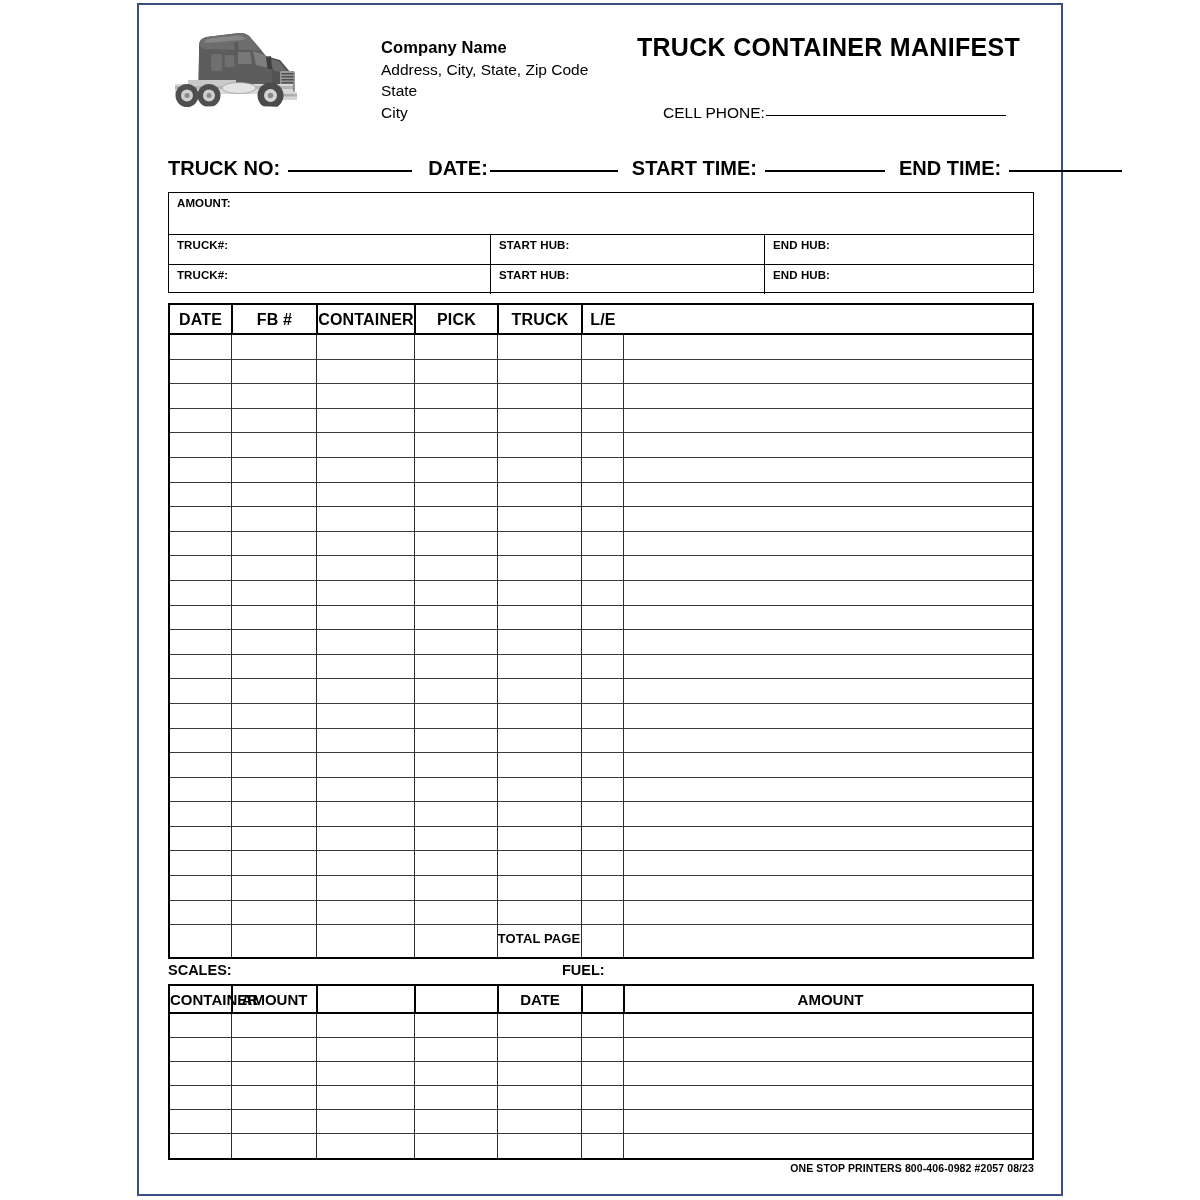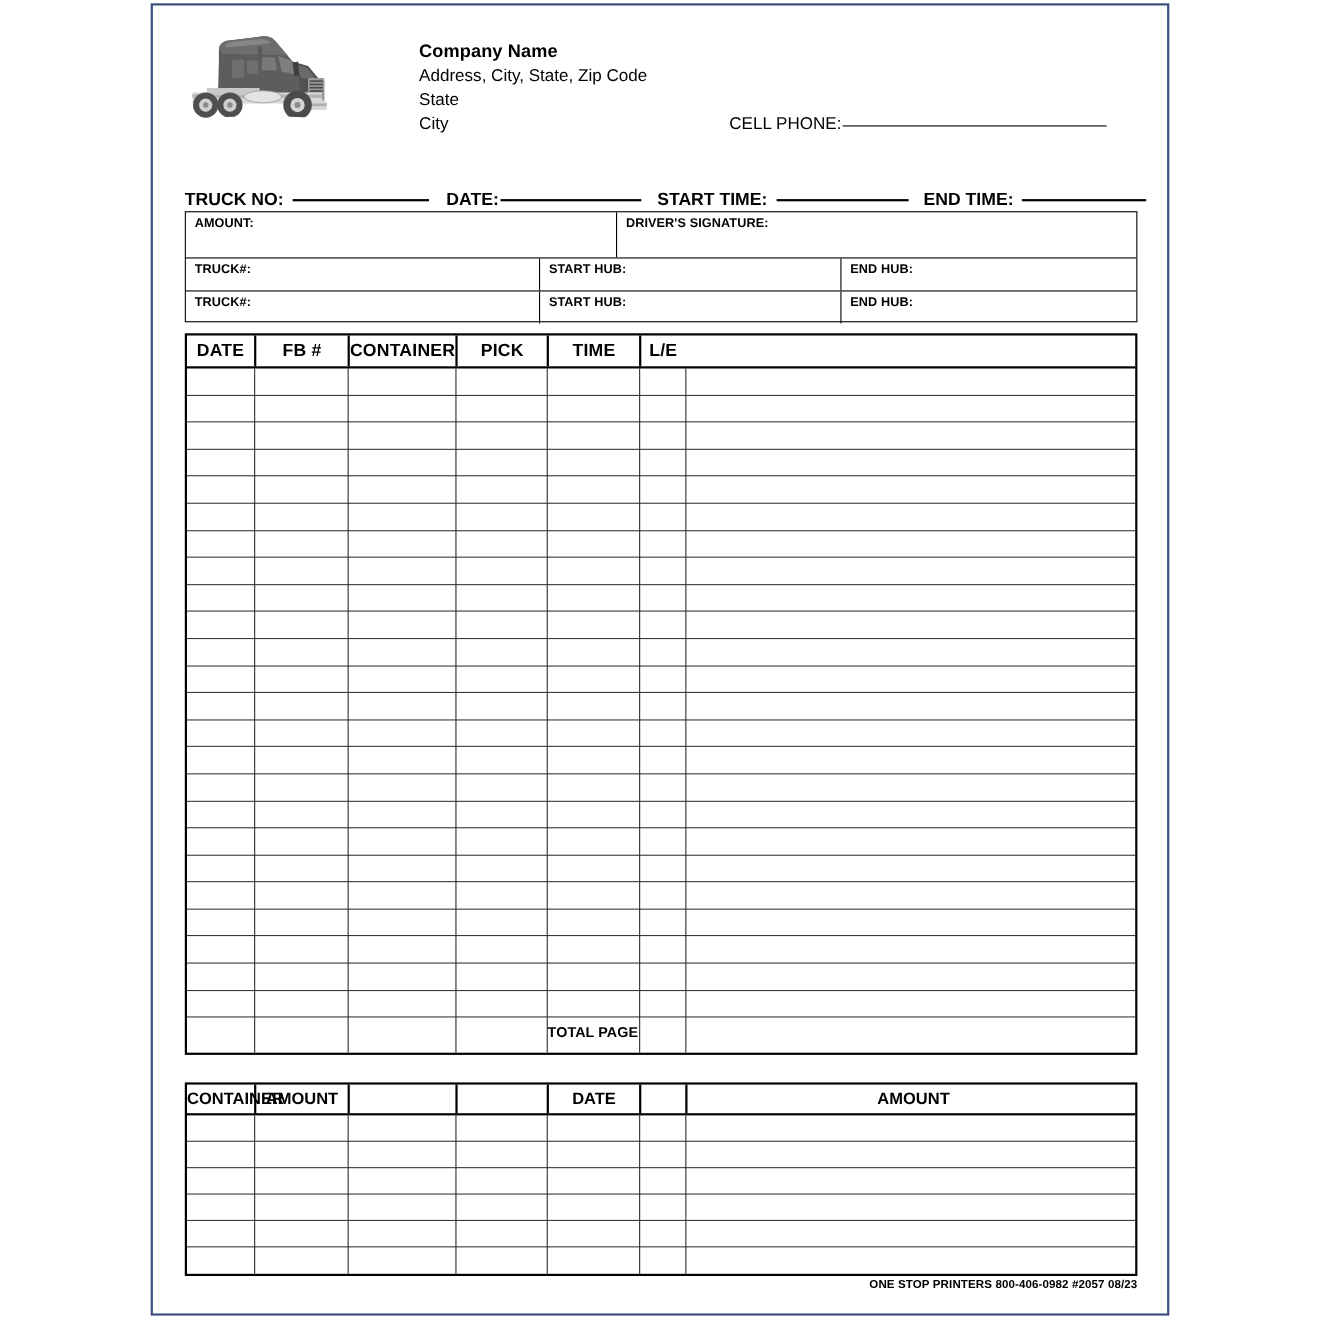--- a/index.html
+++ b/index.html
@@ -33,22 +33,22 @@
     position:absolute;left:495px;top:84px;width:371px;
     font-size:15.5px;font-weight:500;white-space:nowrap;
   }
   .cell-phone .rule{
     display:inline-block;border-bottom:1.6px solid #000;width:240px;
     vertical-align:2px;margin-left:1px;
   }
 
   
   .infoline{
-    position:absolute;left:29px;top:168px;width:866px;height:26px;
-    font-size:16px;font-weight:bold;white-space:nowrap;
+    position:absolute;left:29px;top:152px;width:866px;height:26px;
+    font-size:20px;font-weight:bold;white-space:nowrap;
   }
   .infoline .fld{display:inline-block;}
   .infoline .lbl{display:inline-block;}
   .infoline .rule{display:inline-block;border-bottom:2px solid #000;vertical-align:3px;}
   .r-truckno{width:124px;margin-left:8px;}
   .r-date{width:128px;margin-left:2px;}
   .r-start{width:120px;margin-left:8px;}
   .r-end{width:113px;margin-left:8px;}
   .sp1{display:inline-block;width:16px;}
   .sp2{display:inline-block;width:14px;}
@@ -197,37 +197,35 @@
         <ellipse cx="140" cy="168" rx="118" ry="6" fill="#ffffff"></ellipse>
       </svg>
 
       <div class="company-block">
         <div class="company-name">Company Name</div>
         <div class="company-line">Address, City, State, Zip Code</div>
         <div class="company-line">State</div>
         <div class="company-line">City</div>
       </div>
 
+      <div class="doc-title">TRUCK CONTAINER MANIFEST</div>
 
       <div class="cell-phone">
         <span>CELL PHONE:</span><span class="rule"></span>
       </div>
     </div>
 
     <div class="infoline">
       <span class="fld"><span class="lbl">TRUCK NO:</span><span class="rule r-truckno"></span></span><span class="sp1"></span><span class="fld"><span class="lbl">DATE:</span><span class="rule r-date"></span></span><span class="sp2"></span><span class="fld"><span class="lbl">START TIME:</span><span class="rule r-start"></span></span><span class="sp3"></span><span class="fld"><span class="lbl">END TIME:</span><span class="rule r-end"></span></span>
     </div>
 
     <div class="driverbox">
       <div class="dv-row dv-r1">
         <div class="dv-cell" style="left:0;width:391px;">
           <span>AMOUNT:</span>
-        </div>
-        <div class="dv-cell dv-sep" style="left:391px;width:475px;">
-          <span>DRIVER'S SIGNATURE:</span>
         </div>
       </div>
       <div class="dv-row dv-r2">
         <div class="dv-cell" style="left:0;width:321px;">
           <span>TRUCK#:</span>
         </div>
         <div class="dv-cell dv-sep" style="left:321px;width:274px;">
           <span>START HUB:</span>
         </div>
         <div class="dv-cell dv-sep" style="left:595px;width:271px;">
@@ -246,21 +244,21 @@
         </div>
       </div>
     </div>
 
     <div class="maintable">
       <div class="mt-head" id="mt-head">
           <div class="mt-hcell" style="left: 0px; width: 61px;">DATE</div>
           <div class="mt-hcell sep" style="left: 61px; width: 85px;">FB #</div>
           <div class="mt-hcell sep" style="left: 146px; width: 98px;">CONTAINER</div>
           <div class="mt-hcell sep" style="left: 244px; width: 83px;">PICK</div>
-          <div class="mt-hcell sep" style="left: 327px; width: 84px;">TIME</div>
+          <div class="mt-hcell sep" style="left: 327px; width: 84px;">TRUCK</div>
           <div class="mt-hcell sep" style="left: 411px; width: 42px;">L/E</div>
         </div>
       <div class="mt-body" id="mt-body">
           <div class="mt-row">
             <div style="position: absolute; top: 0px; height: 100%; left: 0px; width: 61px;"></div>
             <div style="position: absolute; top: 0px; height: 100%; left: 61px; width: 85px;"></div>
             <div style="position: absolute; top: 0px; height: 100%; left: 146px; width: 98px;"></div>
             <div style="position: absolute; top: 0px; height: 100%; left: 244px; width: 83px;"></div>
             <div style="position: absolute; top: 0px; height: 100%; left: 327px; width: 84px;"></div>
             <div style="position: absolute; top: 0px; height: 100%; left: 411px; width: 42px;"></div>
@@ -487,20 +485,24 @@
           <div class="mt-vline" style="left: 61px;"></div>
           <div class="mt-vline" style="left: 146px;"></div>
           <div class="mt-vline" style="left: 244px;"></div>
           <div class="mt-vline" style="left: 327px;"></div>
           <div class="mt-vline" style="left: 411px;"></div>
           <div class="mt-vline" style="left: 453px;"></div>
         </div>
       <div class="total-page" id="total-page" style="left: 327px; width: 84px; top: 626.4px;">TOTAL PAGE</div>
     </div>
 
+    <div class="sf-labels">
+      <span class="sc">SCALES:</span>
+      <span class="fu">FUEL:</span>
+    </div>
 
     <div class="bottable">
       <div class="bt-head" id="bt-head">
           <div class="bt-hcell" style="left: 0px; width: 61px;">CONTAINER</div>
           <div class="bt-hcell sep" style="left: 61px; width: 85px;">AMOUNT</div>
           <div class="bt-hcell sep" style="left: 146px; width: 98px;"></div>
           <div class="bt-hcell sep" style="left: 244px; width: 83px;"></div>
           <div class="bt-hcell sep" style="left: 327px; width: 84px;">DATE</div>
           <div class="bt-hcell sep" style="left: 411px; width: 42px;"></div>
           <div class="bt-hcell sep" style="left: 453px; width: 413px;">AMOUNT</div>

